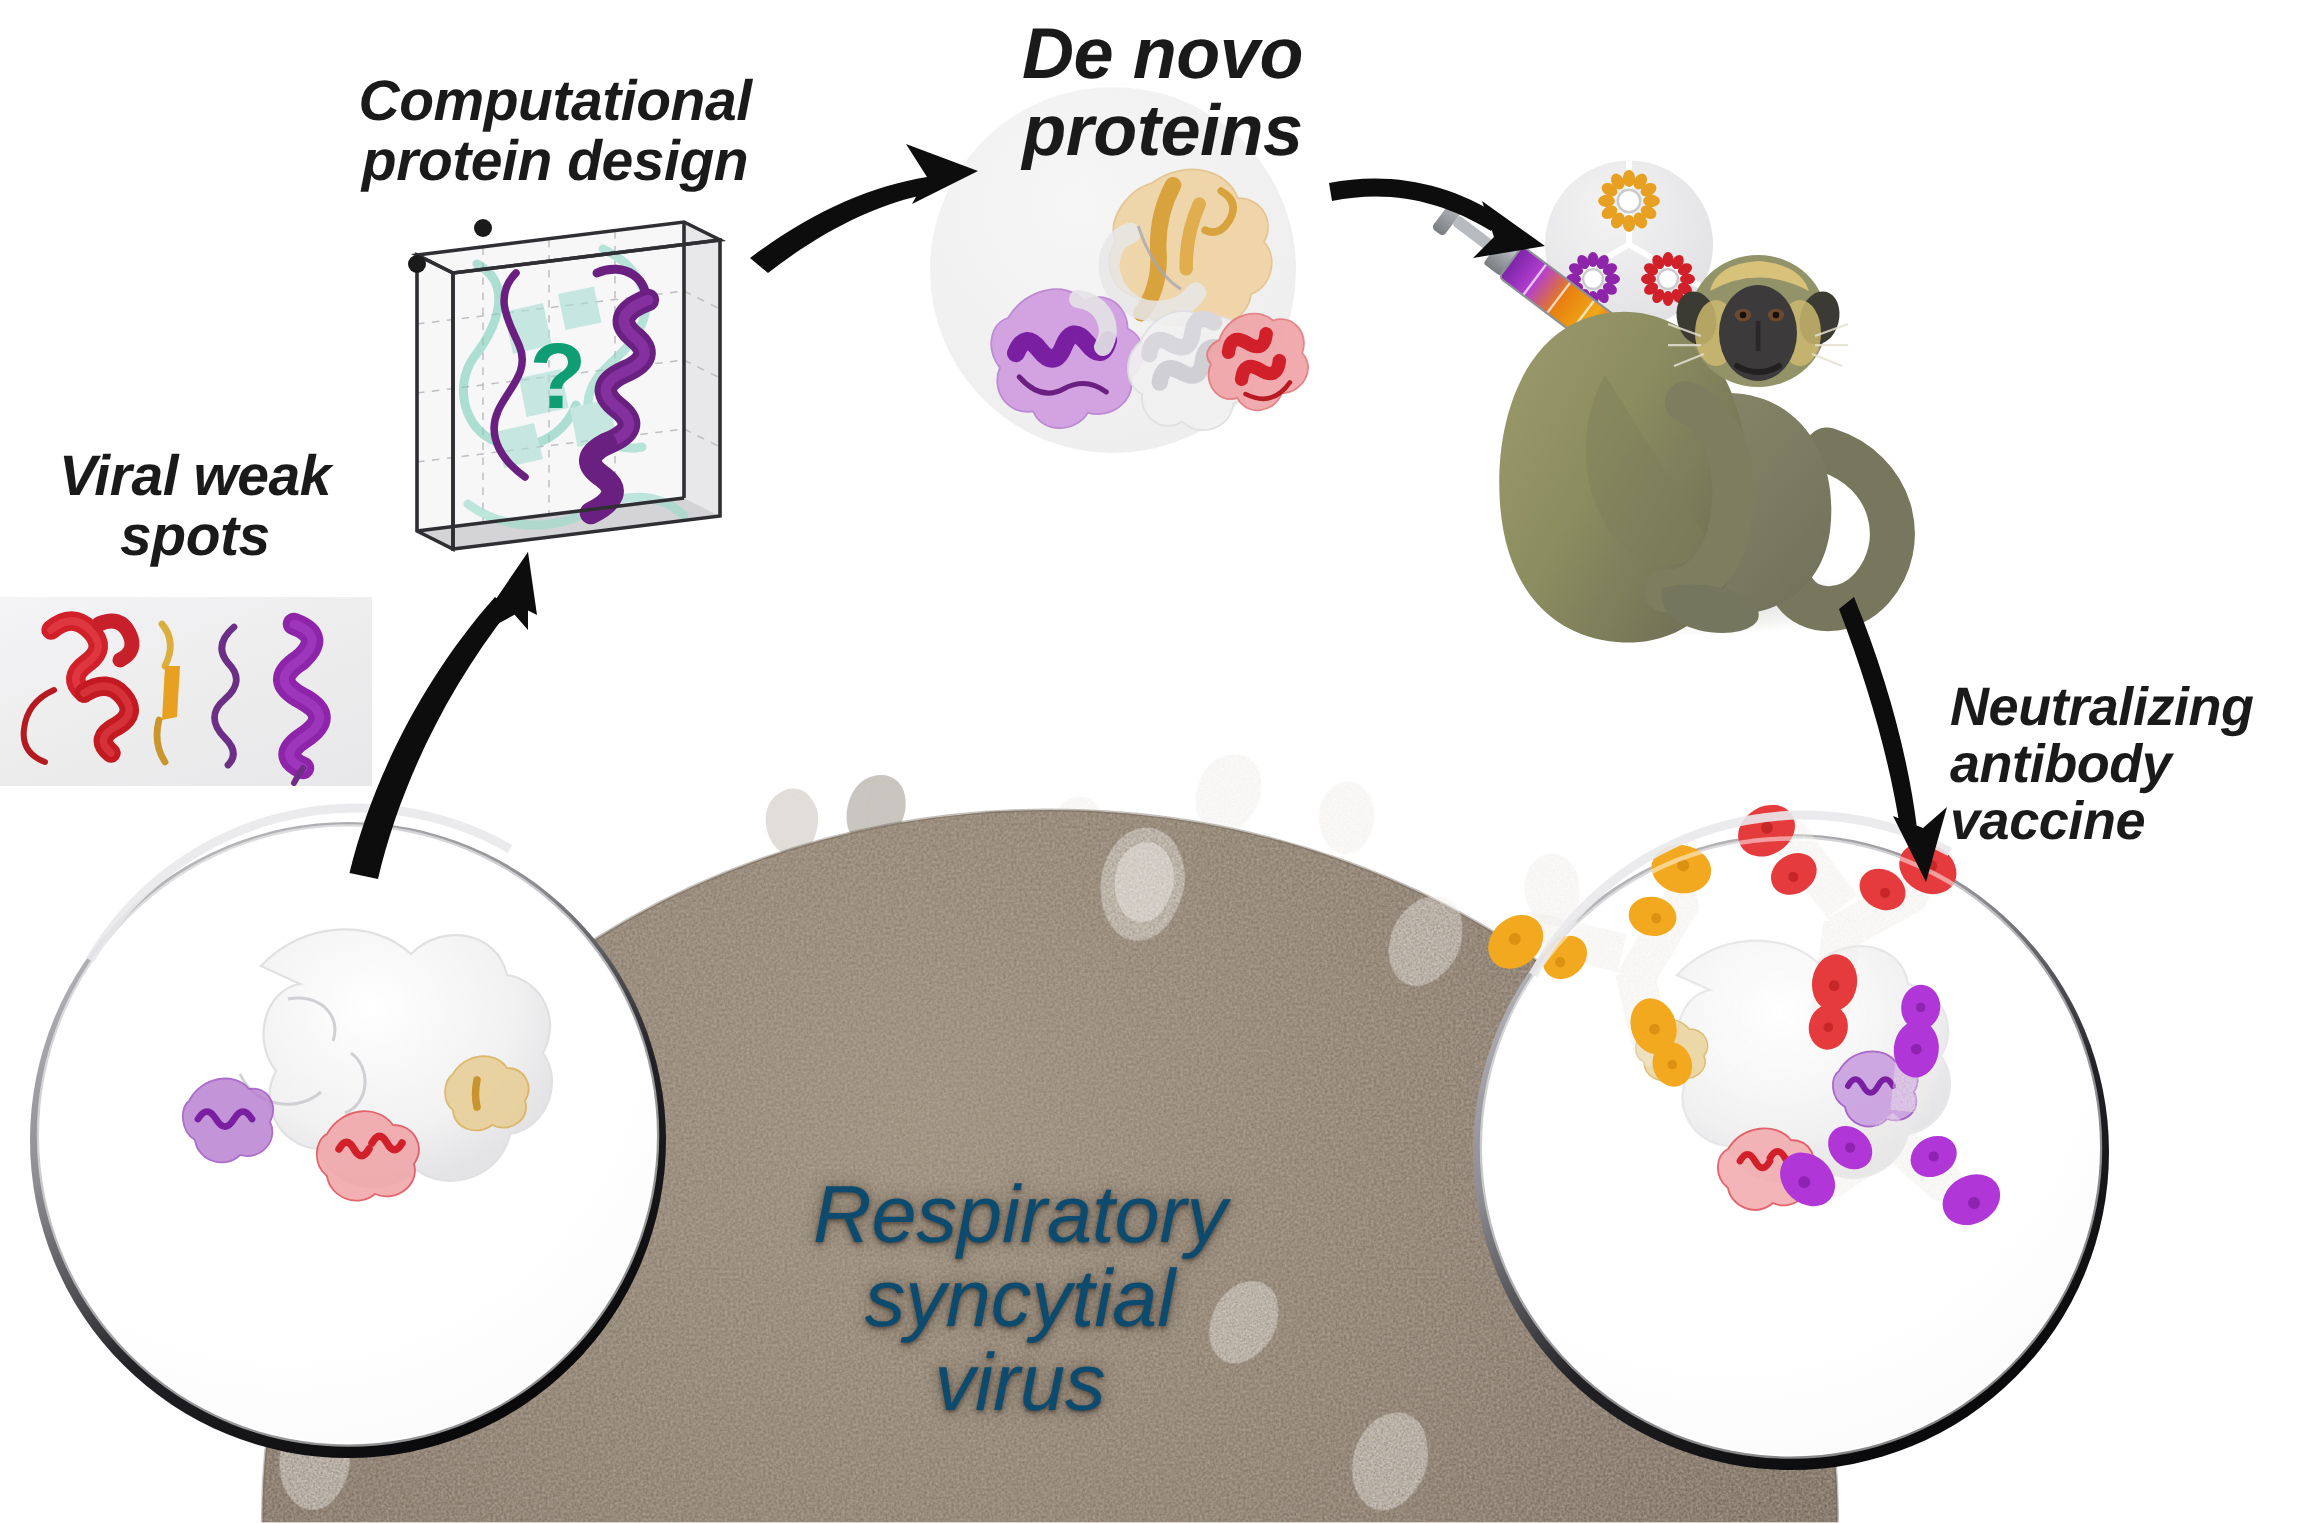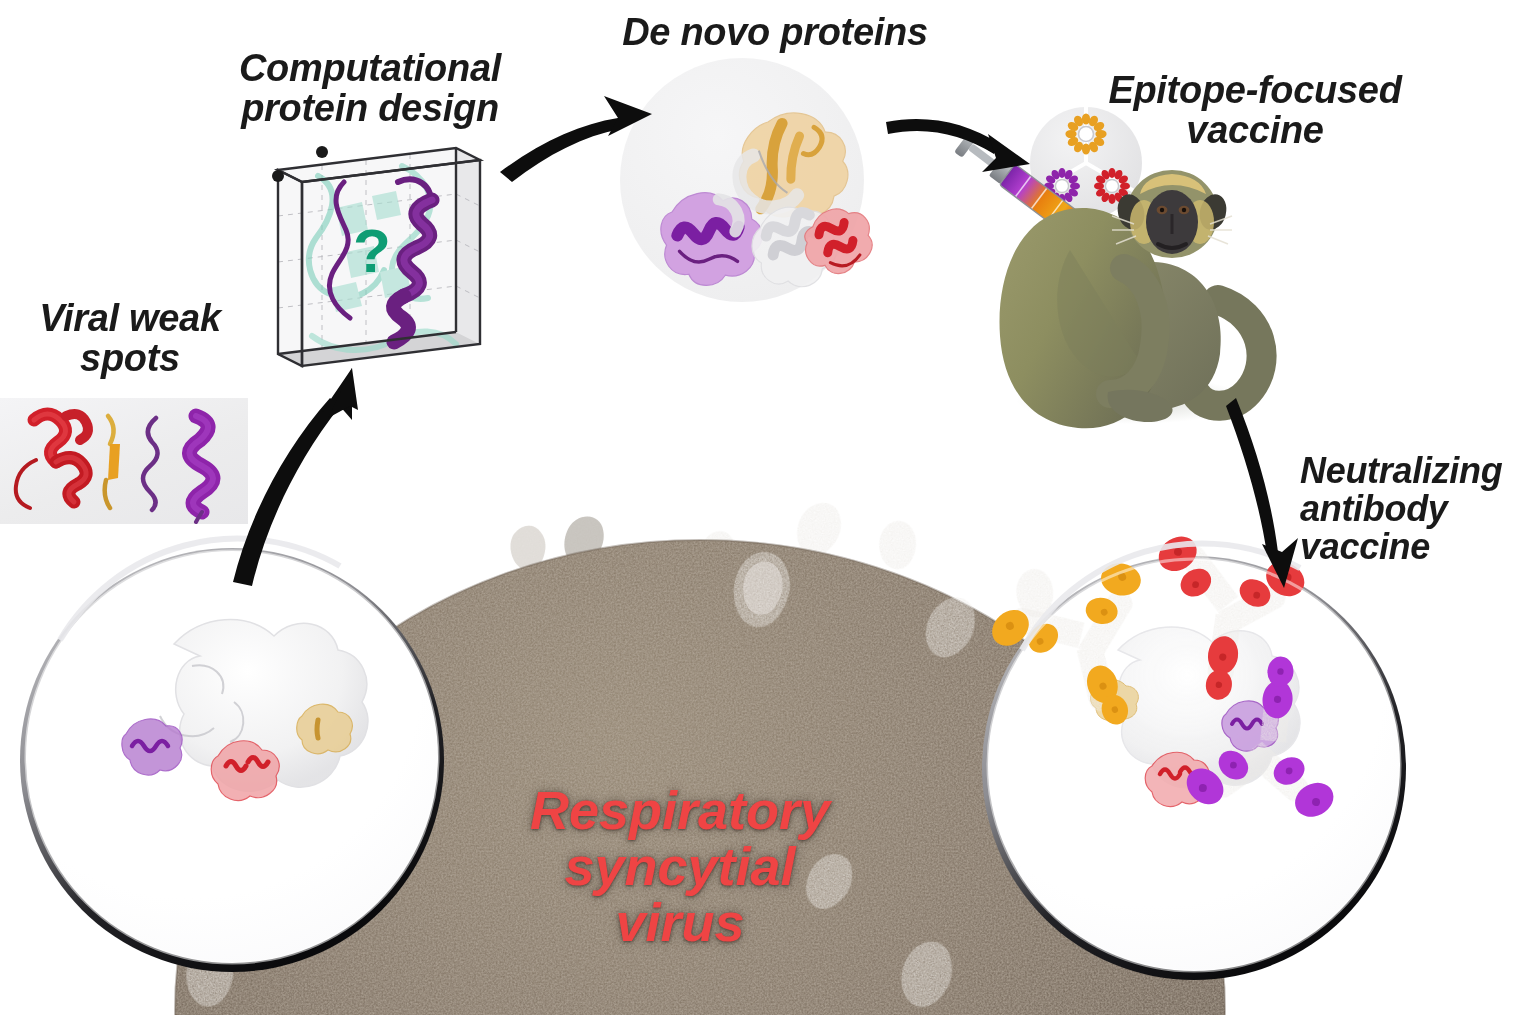--- a/index.html
+++ b/index.html
@@ -14,26 +14,26 @@
     font-family:"Liberation Sans", sans-serif;
     font-style:italic;font-weight:bold;
     color:#1a1a1a;
     line-height:1.06;
     text-align:center;
     white-space:pre-line;
     letter-spacing:-0.3px;
   }
   #lbl-viral-weak-spots{left:10px;top:298px;width:240px;font-size:38px;}
   #lbl-comp-design{left:205px;top:48px;width:330px;font-size:38px;}
-  #lbl-de-novo{left:590px;top:12px;width:370px;font-size:38px;}
+  #lbl-de-novo{left:590px;top:12px;width:370px;font-size:48px;}
   #lbl-epitope-vaccine{left:1055px;top:70px;width:400px;font-size:38px;}
   #lbl-neutralizing{left:1300px;top:452px;width:236px;font-size:36px;text-align:left;}
   #lbl-rsv{
     position:absolute;left:470px;top:782px;width:420px;font-size:54px;
-    font-style:italic;font-weight:bold;color:#ef4444;text-align:center;
+    font-style:italic;font-weight:normal;color:#0c4a6e;text-align:center;
     line-height:1.04;white-space:pre-line;
     font-family:"Liberation Sans", sans-serif;
     text-shadow:0 0 10px rgba(60,50,40,.55), 0 1px 3px rgba(40,32,26,.6);
   }
   .svgfull{position:absolute;left:0;top:0;width:1536px;height:1015px;}
   .epitope-panel{
     position:absolute;left:0px;top:398px;width:248px;height:126px;
     background:linear-gradient(160deg,#f4f4f6 0%,#ececed 55%,#e8e8ea 100%);
   }
 </style>
@@ -600,22 +600,20 @@
   </div>
 
   <div class="lbl" id="lbl-viral-weak-spots">Viral weak
 spots</div>
 
   <div class="lbl" id="lbl-comp-design">Computational
 protein design</div>
 
   <div class="lbl" id="lbl-de-novo">De novo proteins</div>
 
-  <div class="lbl" id="lbl-epitope-vaccine">Epitope-focused
-vaccine</div>
 
   <div class="lbl" id="lbl-neutralizing">Neutralizing
 antibody
 vaccine</div>
 
   <div id="lbl-rsv">Respiratory
 syncytial
 virus</div>
 
 </div>

